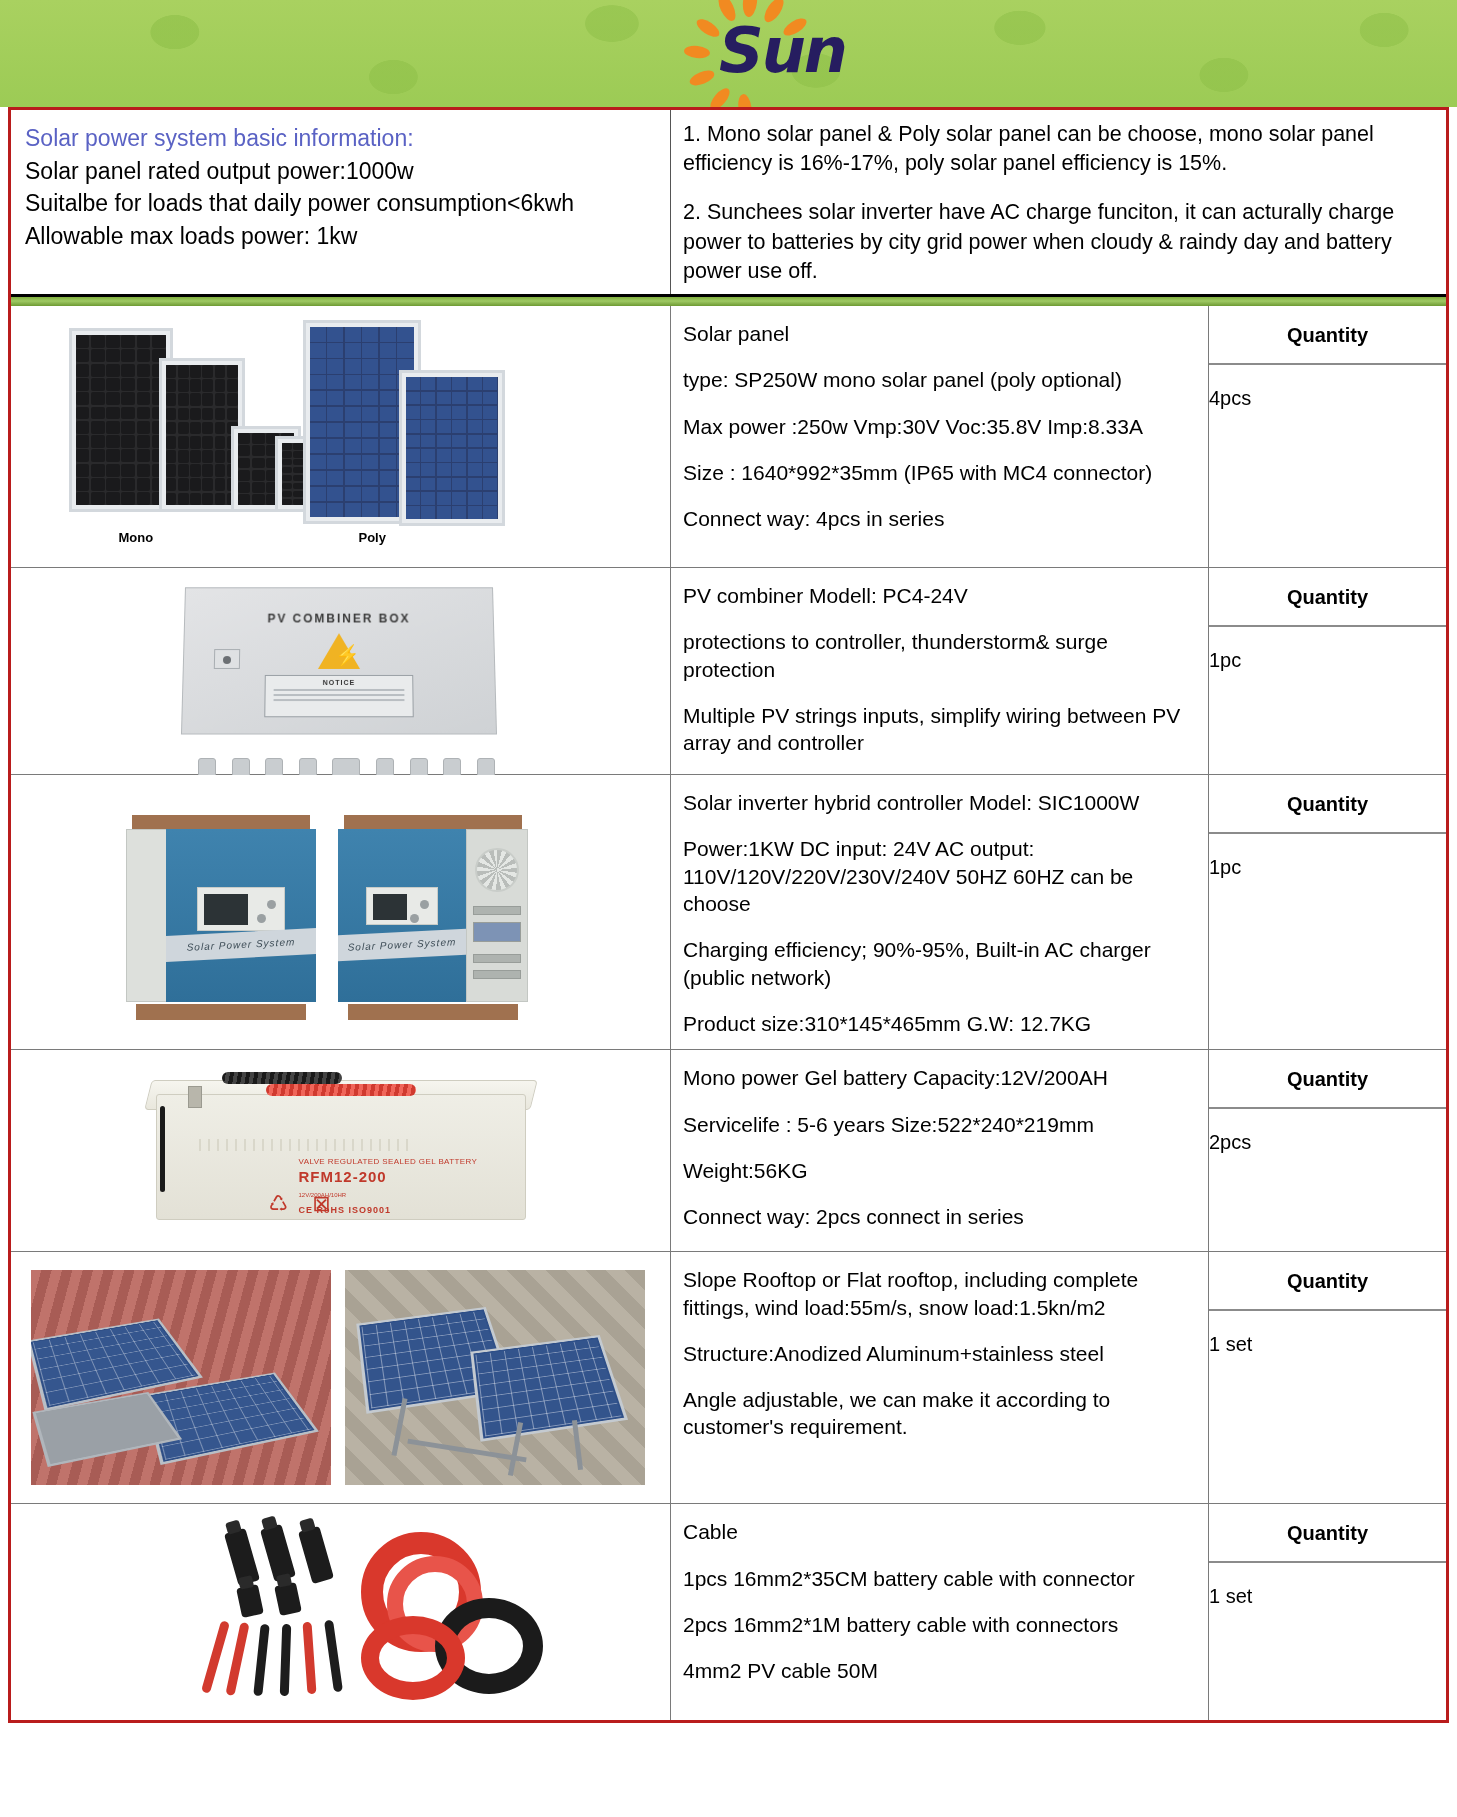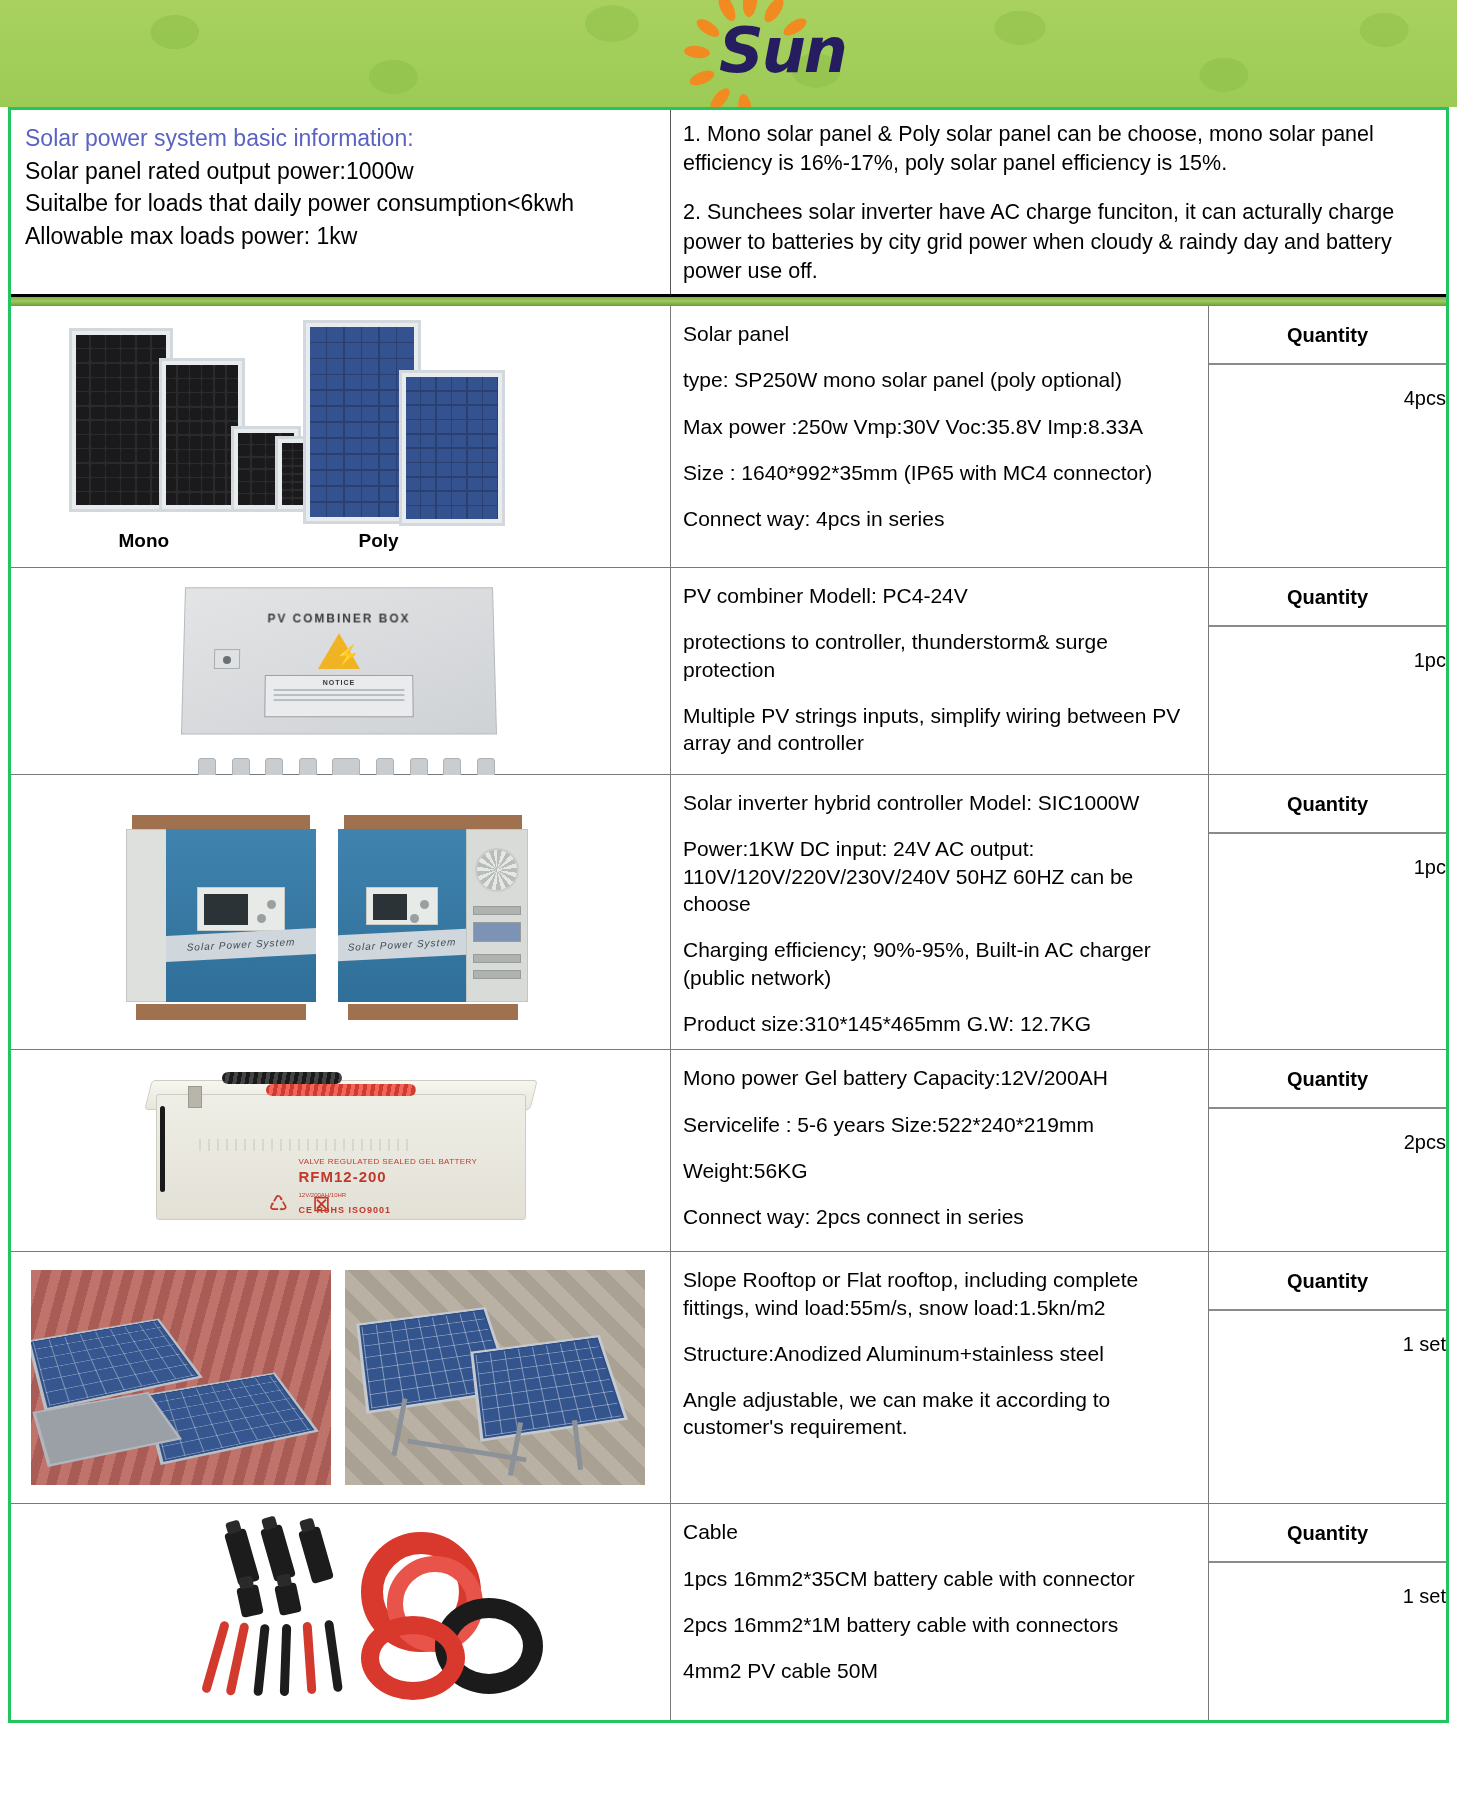--- a/index.html
+++ b/index.html
@@ -40,21 +40,21 @@
     font-family: "DejaVu Sans", sans-serif;
     font-size: 33px; font-weight: bold;
     color: #1c1a8c;
     margin-left: 42px;
     letter-spacing: .2px;
     text-shadow: 0.5px 0.5px 0 rgba(255,255,255,.35);
   }
 
   
   .frame {
-    margin: 0 8px; border: 3px solid #22c55e;
+    margin: 0 8px; border: 3px solid #b91c1c;
     width: 1441px;
   }
 
   
   .info-band { display: flex; border-bottom: 3px solid #000; }
   .info-left {
     width: 660px; flex: 0 0 660px;
     padding: 12px 10px 10px 14px;
     border-right: 1px solid #555;
   }
@@ -77,34 +77,34 @@
     padding: 8px 4px; position: relative; background: #fff;
   }
   .cell-desc { flex: 1; padding: 14px 10px 12px 12px; border-right: 1px solid #7a7a7a; }
   .cell-desc p { font-size: 21px; line-height: 1.3; color: #000; }
   .cell-desc p + p { margin-top: 19px; }
   .cell-qty { width: 237px; flex: 0 0 237px; display: flex; flex-direction: column; }
   .qty-head {
     text-align: center; font-weight: bold; font-size: 20px;
     padding: 18px 0 16px; border-bottom: 2px solid #8b8b8b; color: #000;
   }
-  .qty-val { text-align: right; font-size: 20px; padding: 22px 0 0; color: #000; }
+  .qty-val { text-align: left; font-size: 20px; padding: 22px 0 0; color: #000; }
 
   
   .ill { position: relative; }
 
   
   .panels { width: 600px; height: 245px; position: relative; }
   .pnl { position: absolute; background: #e9ecef; border: 3px solid #d3d8dd; }
   .pnl i { position: absolute; inset: 4px; display: grid; gap: 1.5px; }
   .pnl.mono i { background: #2a2a2c; grid-template-columns: repeat(6, 1fr); }
   .pnl.mono i s { background: #1a1a1c; border-radius: 2px; display:block; }
   .pnl.poly i { background: #2b3f70; grid-template-columns: repeat(6, 1fr); }
   .pnl.poly i s { background: #33528f; display:block; }
-  .cap { position: absolute; font-size: 19px; font-weight: bold; color: #000; }
+  .cap { position: absolute; font-size: 13px; font-weight: bold; color: #000; }
 
   
   .combiner { width: 360px; height: 190px; position: relative; }
   .cb-body {
     position: absolute; left: 22px; top: 10px; width: 312px; height: 148px;
     background: linear-gradient(160deg,#e3e4e6,#cfd2d5);
     border: 1px solid #b6babd;
     transform: perspective(600px) rotateX(6deg);
   }
   .cb-title { position:absolute; top: 24px; left: 0; right: 0; text-align:center;

